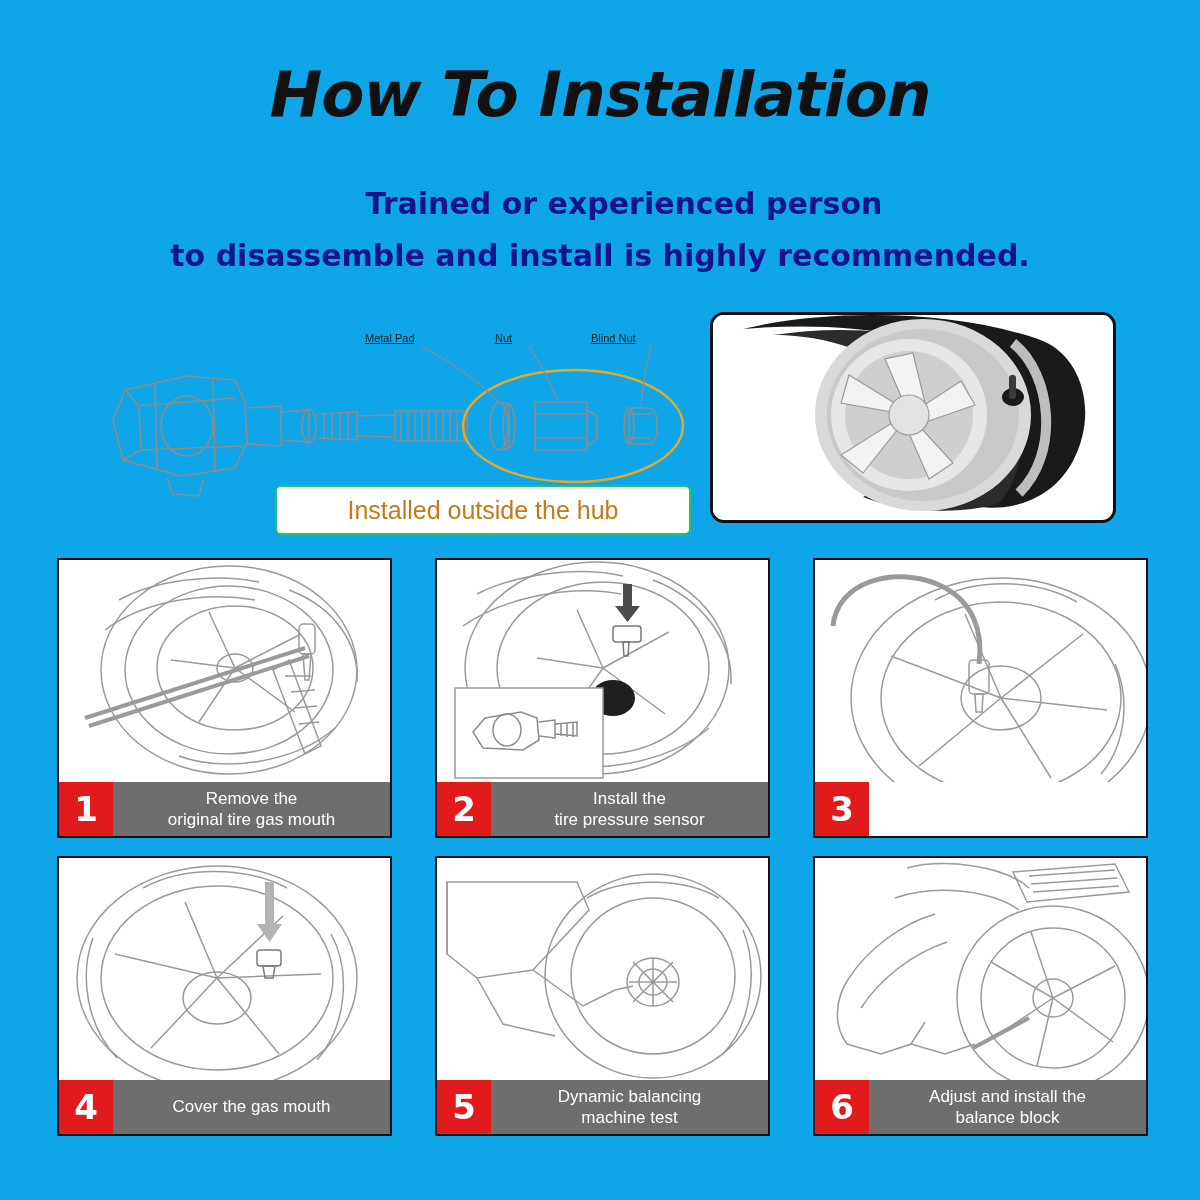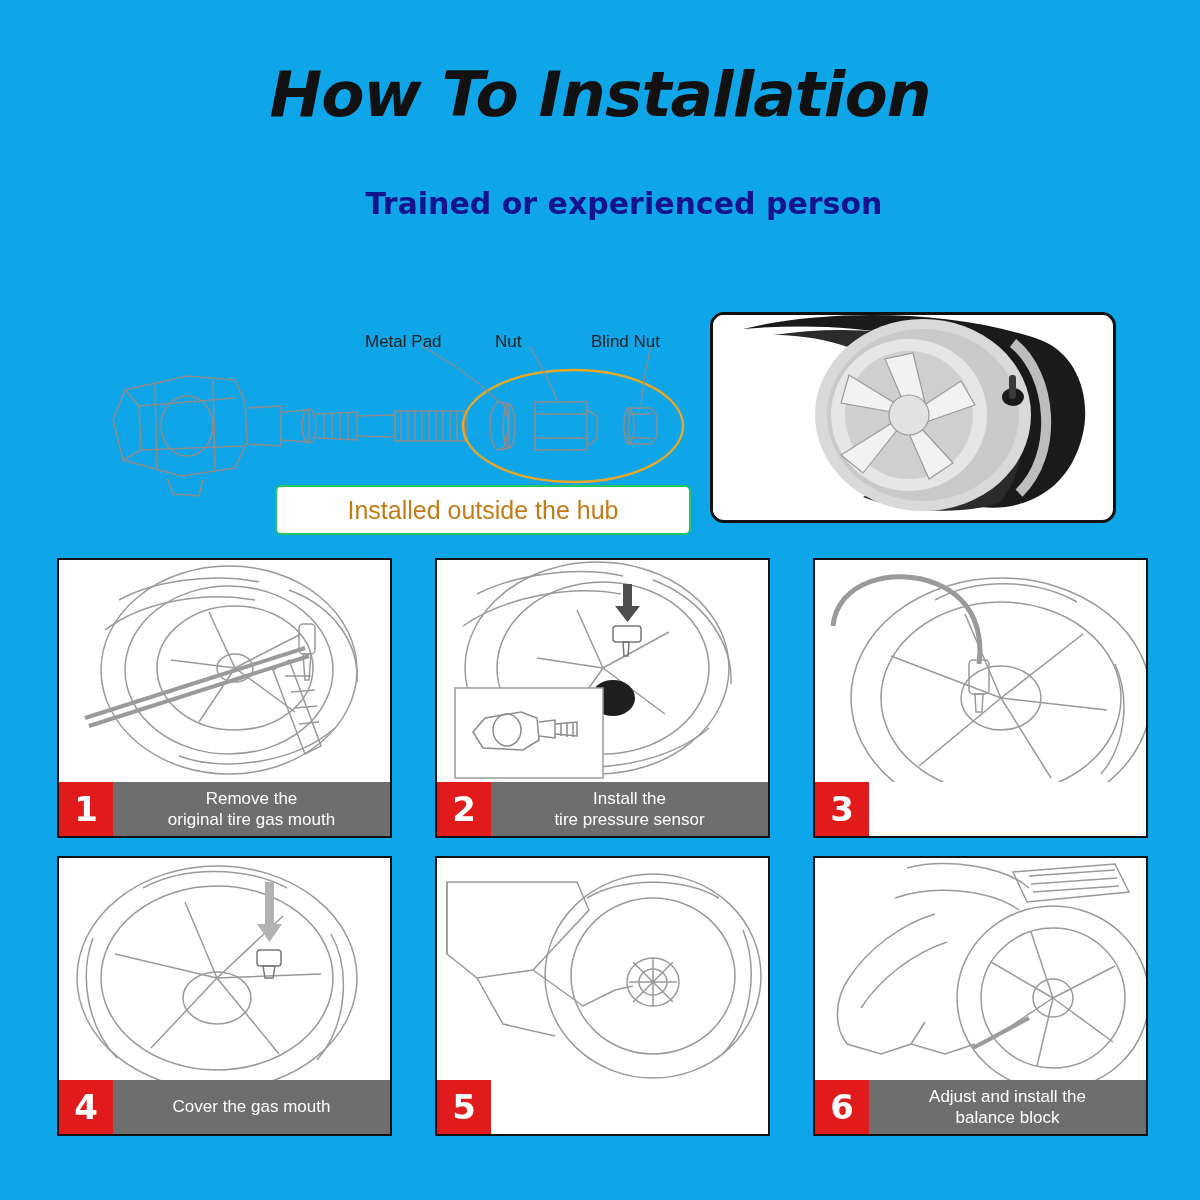--- a/index.html
+++ b/index.html
@@ -54,23 +54,24 @@
   .topdiagram {
     position: absolute;
     left: 95px;
     top: 310px;
     width: 620px;
     height: 230px;
   }
   .label-top {
     position: absolute;
     font-family: "Liberation Sans", sans-serif;
-    font-size: 17px;
+    font-size: 11px;
     color: #222;
     white-space: nowrap;
+    text-decoration: underline;
   }
   .callout-box {
     position: absolute;
     left: 275px;
     top: 485px;
     width: 412px;
     height: 46px;
     border: 2px solid #22c55e;
     border-radius: 6px;
     background: #ffffff;
@@ -163,20 +164,21 @@
   }
   svg { display: block; }
 </style>
 </head>
 <body>
 
 <div class="page">
 
   <div class="title">How To Installation</div>
   <div class="subtitle l1">Trained or experienced person</div>
+  <div class="subtitle l2">to disassemble and install is highly recommended.</div>
 
   <div class="topdiagram">
     <svg width="620" height="230" viewBox="0 0 620 230">
       <g fill="none" stroke="#8c8c8c" stroke-width="1.6">
 
         <path d="M18 110 L30 80 L92 66 L140 70 L150 92 L152 132 L140 158 L86 166 L28 150 Z"></path>
         <path d="M30 80 L44 96 L46 140 L28 150"></path>
         <path d="M44 96 L140 88 M46 140 L148 136"></path>
         <ellipse cx="92" cy="116" rx="26" ry="30"></ellipse>
         <path d="M60 74 L62 160 M118 70 L120 160"></path>
@@ -406,20 +408,22 @@
 
             <ellipse cx="216" cy="124" rx="26" ry="24"></ellipse>
             <ellipse cx="216" cy="124" rx="14" ry="13"></ellipse>
             <path d="M196 104 L236 144 M236 104 L196 144 M216 100 L216 148 M192 124 L240 124"></path>
             <path d="M178 132 L196 128"></path>
           </g>
         </svg>
       </div>
       <div class="caption">
         <div class="num">5</div>
+        <div class="text">Dynamic balancing
+machine test</div>
       </div>
     </div>
 
     <div class="step">
       <div class="art">
         <svg width="331" height="222" viewBox="0 0 331 222">
           <g fill="none" stroke="#9a9a9a" stroke-width="1.5">
 
             <ellipse cx="238" cy="140" rx="96" ry="92"></ellipse>
             <ellipse cx="238" cy="140" rx="72" ry="70"></ellipse>

